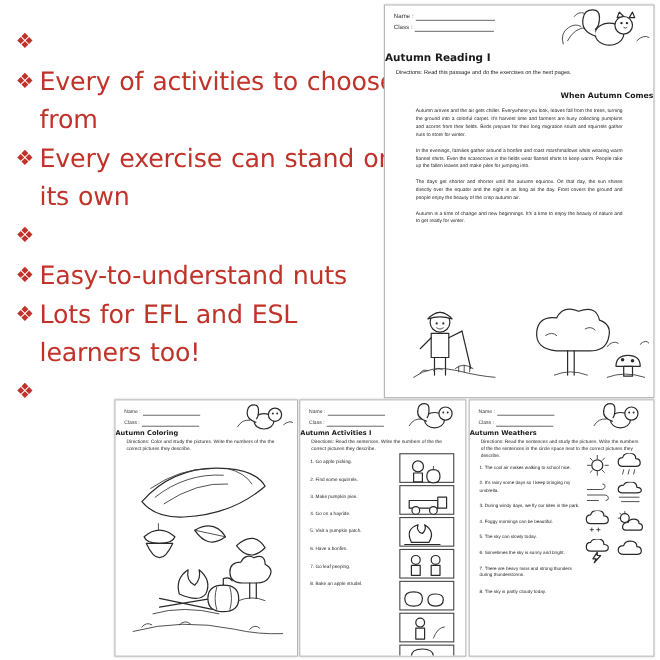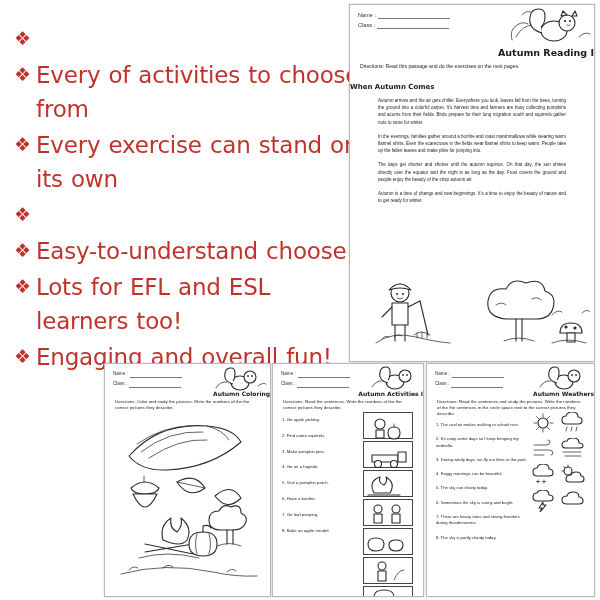--- a/index.html
+++ b/index.html
@@ -92,21 +92,21 @@
     width: 52px;
     border-bottom: 0.6px solid #777;
     height: 6px;
   }
   #sheet-reading .name-block { font-size: 5.6px; }
   #sheet-reading .name-line .rule { width: 72px; }
 
   .sheet-title {
     position: absolute;
     left: 0; right: 0;
-    text-align: right;
+    text-align: left;
     font-family: "DejaVu Sans", sans-serif;
     font-weight: bold;
     color: #1a1a1a;
   }
   #sheet-reading .sheet-title { top: 42px; font-size: 9.5px; }
   #sheet-coloring .sheet-title { top: 26px; font-size: 6px; }
   #sheet-activities .sheet-title { top: 26px; font-size: 6px; }
   #sheet-weather .sheet-title { top: 26px; font-size: 6px; }
 
   .directions {
@@ -119,21 +119,21 @@
   }
   #sheet-reading .directions { top: 58px; font-size: 5.1px; }
   #sheet-coloring .directions { top: 35px; }
   #sheet-activities .directions { top: 35px; }
   #sheet-weather .directions { top: 35px; }
 
   .passage-heading {
     position: absolute;
     left: 0; right: 0;
     top: 78px;
-    text-align: left;
+    text-align: right;
     font-family: "DejaVu Sans", sans-serif;
     font-weight: bold;
     font-size: 7px;
     color: #1a1a1a;
   }
   .passage {
     position: absolute;
     left: 28px; right: 28px;
     top: 92px;
     font-size: 4.5px;
@@ -212,29 +212,28 @@
     </div>
     <div class="bullet-row">
       <span class="bullet-mark">❖</span>
       <span class="bullet-text">Every exercise can stand on its own</span>
     </div>
     <div class="bullet-row">
       <span class="bullet-mark">❖</span>
     </div>
     <div class="bullet-row">
       <span class="bullet-mark">❖</span>
-      <span class="bullet-text">Easy-to-understand choose</span>
+      <span class="bullet-text">Easy-to-understand nuts</span>
     </div>
     <div class="bullet-row">
       <span class="bullet-mark">❖</span>
       <span class="bullet-text">Lots for EFL and ESL learners too!</span>
     </div>
     <div class="bullet-row">
       <span class="bullet-mark">❖</span>
-      <span class="bullet-text">Engaging and overall fun!</span>
     </div>
   </div>
 
   <div class="sheet" id="sheet-reading">
     <div class="name-block">
       <div class="name-line">
         <span class="lbl">Name :</span>
         <span class="rule"></span>
       </div>
       <div class="name-line">

